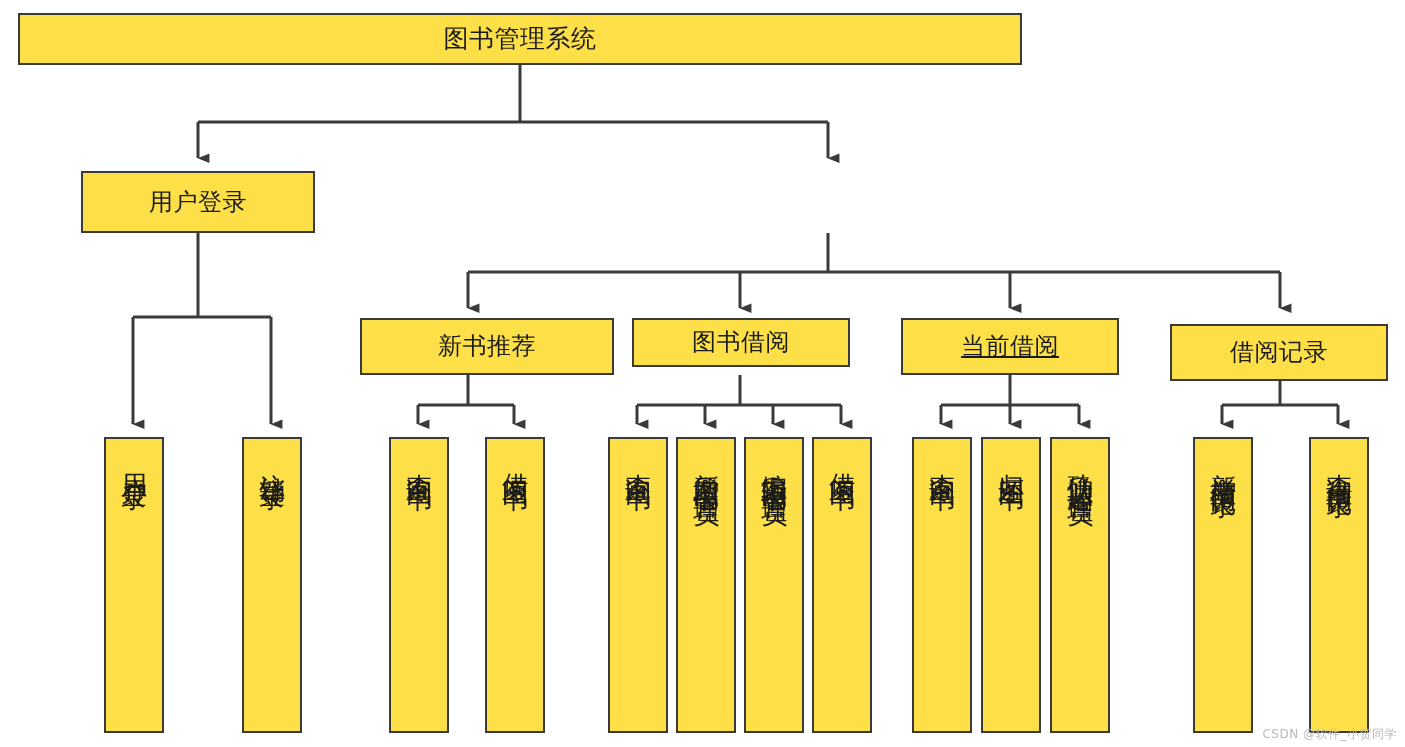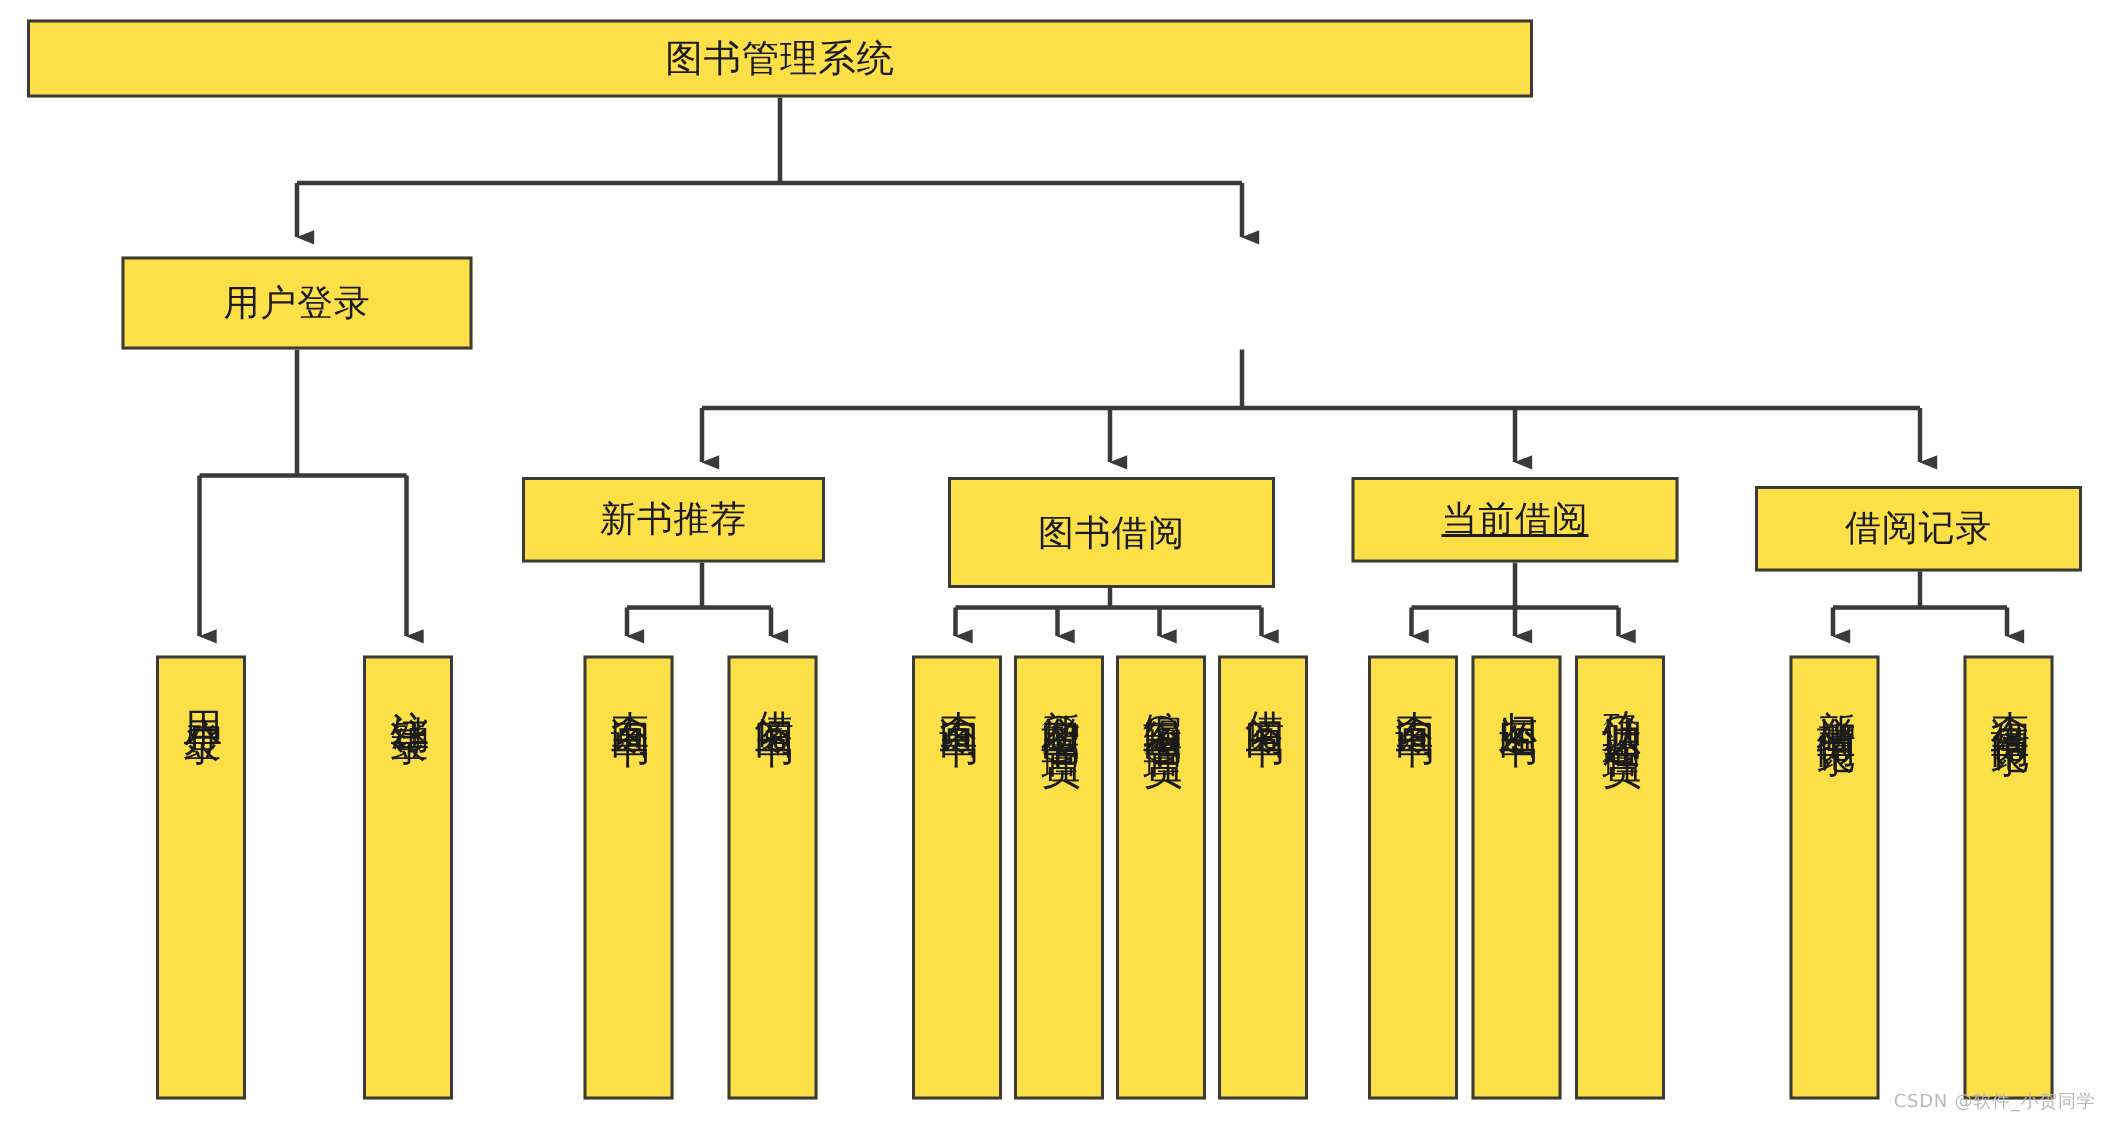--- a/index.html
+++ b/index.html
@@ -127,25 +127,25 @@
 
   <div class="node h root" style="left:18px;top:13px;width:1004px;height:52px;">
     <span class="label">图书管理系统</span>
   </div>
 
   <div class="node h" style="left:81px;top:171px;width:234px;height:62px;">
     <span class="label">用户登录</span>
   </div>
 
 
-  <div class="node h" style="left:348px;top:318px;width:202px;height:57px;">
+  <div class="node h" style="left:360px;top:318px;width:254px;height:57px;">
     <span class="label">新书推荐</span>
   </div>
 
-  <div class="node h" style="left:632px;top:318px;width:218px;height:74px;">
+  <div class="node h" style="left:632px;top:318px;width:218px;height:49px;">
     <span class="label">图书借阅</span>
   </div>
 
   <div class="node h" style="left:901px;top:318px;width:218px;height:57px;text-decoration:underline;">
     <span class="label">当前借阅</span>
   </div>
 
   <div class="node h" style="left:1170px;top:324px;width:218px;height:57px;">
     <span class="label">借阅记录</span>
   </div>

